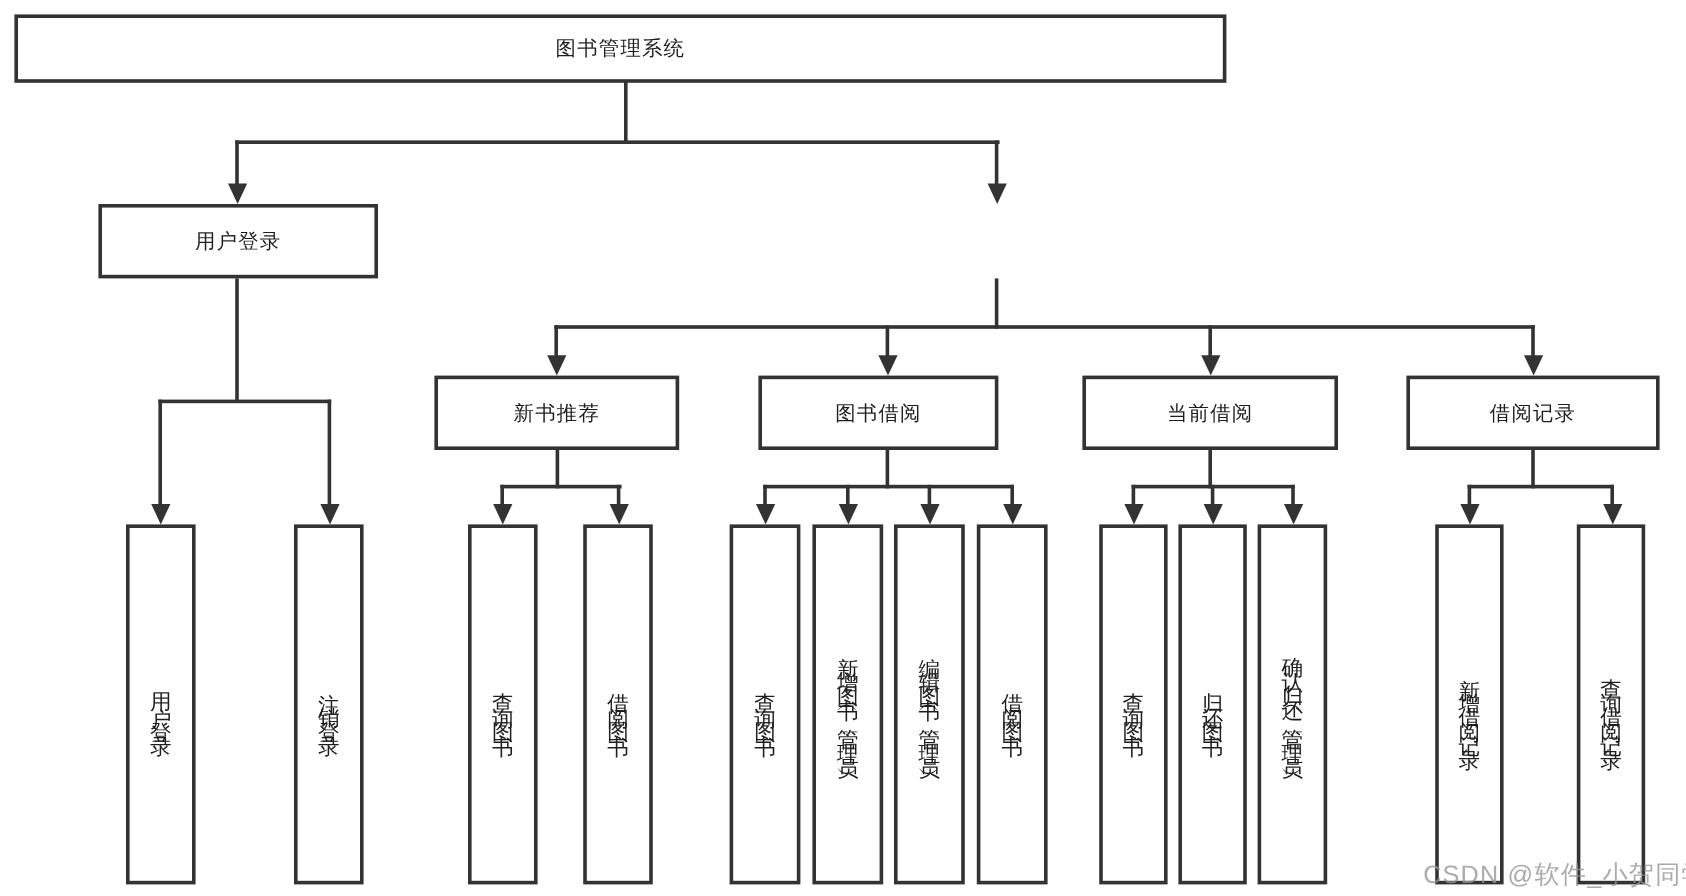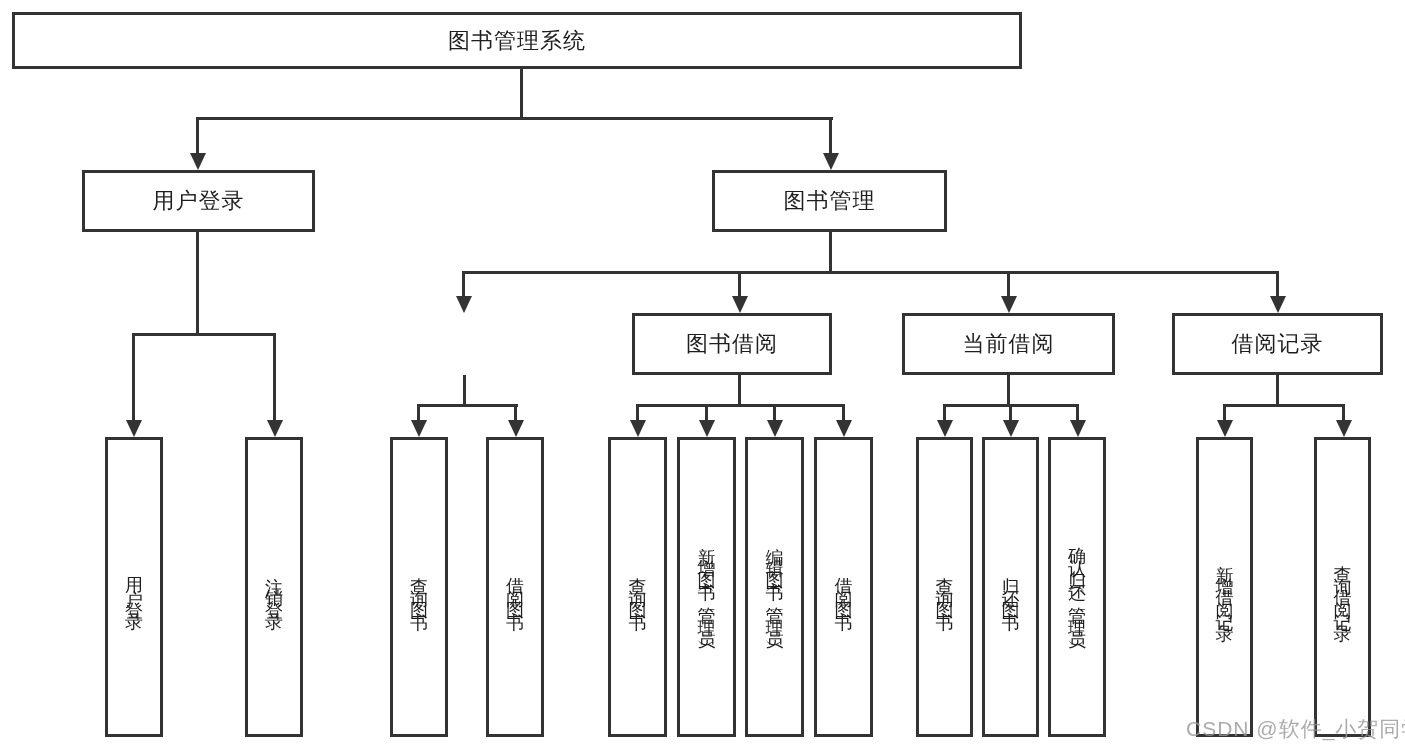--- a/index.html
+++ b/index.html
@@ -4,21 +4,21 @@
 <style>
   html,body{margin:0;padding:0;background:#ffffff;}
   #canvas{
     position:relative;width:1405px;height:747px;background:#ffffff;overflow:hidden;
     font-family:"Liberation Sans","DejaVu Sans",sans-serif;color:#1e1e1e;
   }
   .box{
     position:absolute;border:3px solid #333333;background:#ffffff;box-sizing:border-box;
     display:flex;align-items:center;justify-content:center;
   }
-  .hlabel{font-size:22px;letter-spacing:1px;white-space:nowrap;text-align:center;}
+  .hlabel{font-size:17px;letter-spacing:1px;white-space:nowrap;text-align:center;}
   .vbox{z-index:2;}
   .vlabel{
     writing-mode:vertical-rl;text-orientation:mixed;
     font-size:18px;letter-spacing:12px;line-height:1;
   }
   .line{position:absolute;background:#333333;z-index:1;}
   .arrow{
     position:absolute;width:0;height:0;z-index:1;
     border-left:8px solid transparent;border-right:8px solid transparent;
     border-top:17px solid #333333;
@@ -34,24 +34,24 @@
 <div id="canvas">
 
   <div class="box" style="left:12px;top:12px;width:1010px;height:57px;">
     <span class="hlabel">图书管理系统</span>
   </div>
 
   <div class="box" style="left:82px;top:170px;width:233px;height:62px;">
     <span class="hlabel">用户登录</span>
   </div>
 
-  <div class="box" style="left:712px;top:170px;width:235px;height:62px;">
-    <span class="hlabel">图书管理</span>
+
+  <div class="box" style="left:362px;top:313px;width:204px;height:62px;">
+    <span class="hlabel">新书推荐</span>
   </div>
-
 
   <div class="box" style="left:632px;top:313px;width:200px;height:62px;">
     <span class="hlabel">图书借阅</span>
   </div>
 
   <div class="box" style="left:902px;top:313px;width:213px;height:62px;">
     <span class="hlabel">当前借阅</span>
   </div>
 
   <div class="box" style="left:1172px;top:313px;width:211px;height:62px;">

